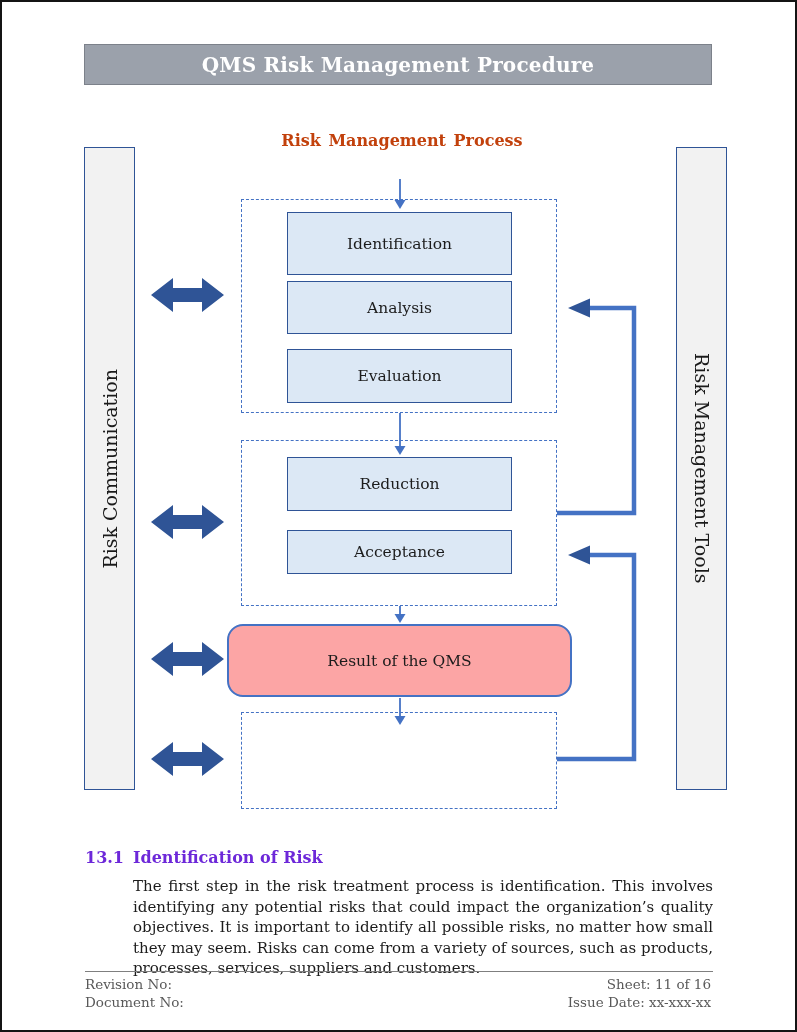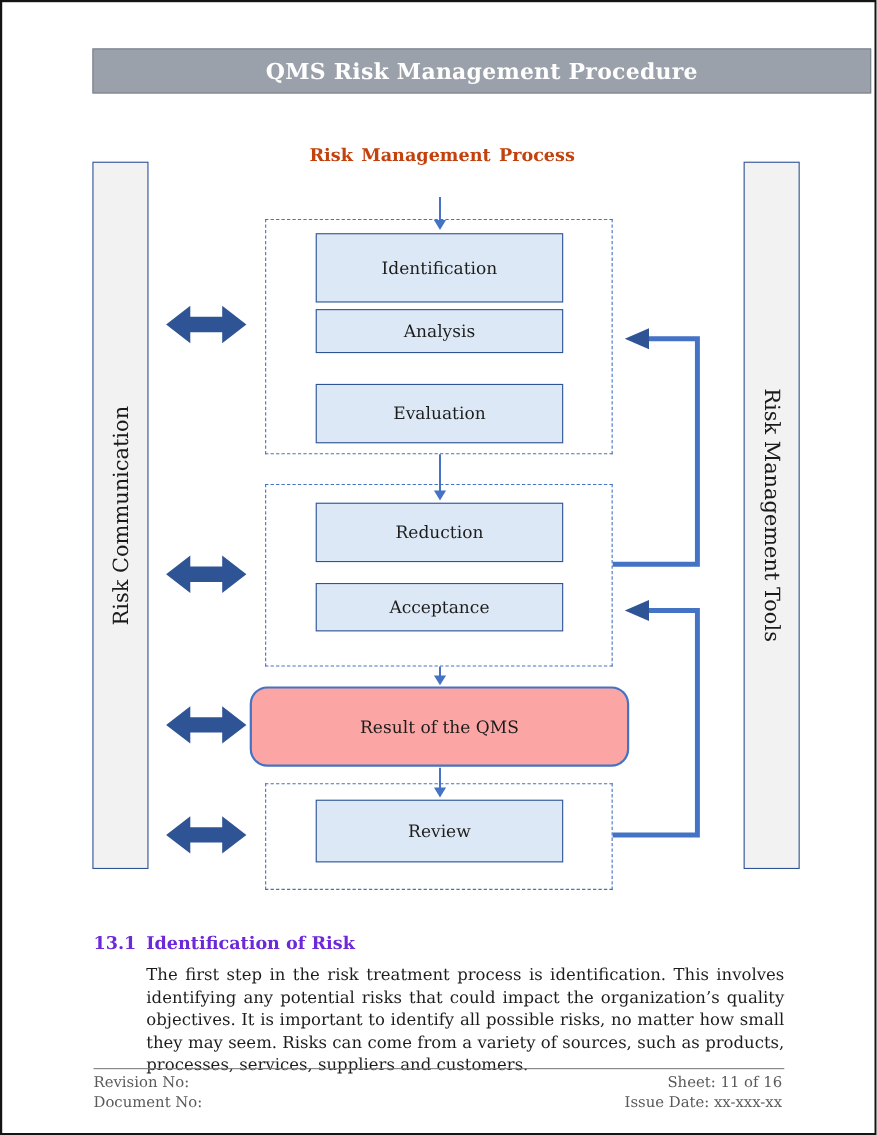--- a/index.html
+++ b/index.html
@@ -4,21 +4,21 @@
 <title>QMS Risk Management Procedure</title>
 <style>
   html,body{margin:0;padding:0;background:#ffffff;}
   .page{
     position:relative;width:797px;height:1032px;background:#fff;
     border:2px solid #141414;box-sizing:border-box;
     font-family:"DejaVu Serif","Liberation Serif",serif;
   }
   
   .header-bar{
-    position:absolute;left:82px;top:42px;width:708px;height:41px;
+    position:absolute;left:82px;top:42px;width:628px;height:41px;
     background:#9ba1ab;border:1px solid #7c818a;box-sizing:border-box;
     display:flex;align-items:center;justify-content:center;
   }
   .header-bar .header-title{color:#ffffff;font-weight:bold;font-size:20px;letter-spacing:.2px;}
   
   .diagram-title{
     position:absolute;left:248px;top:129px;width:304px;text-align:center;
     font-weight:bold;font-size:16px;color:#c2410c;word-spacing:2px;
   }
   
@@ -37,21 +37,21 @@
   #group-treatment {left:239px;top:438px;width:316px;height:166px;}
   #group-review    {left:239px;top:710px;width:316px;height:97px;}
   
   .flow-box{
     position:absolute;left:285px;width:225px;background:#dce8f5;
     border:1.5px solid #2f5496;box-sizing:border-box;
     display:flex;align-items:center;justify-content:center;
     font-size:15.5px;color:#1c1c1c;
   }
   #box-identification{top:210px;height:63px;}
-  #box-analysis{top:279px;height:40px;text-align:center;}
+  #box-analysis{top:279px;height:53px;text-align:center;}
   #box-evaluation{top:347px;height:54px;}
   #box-reduction{top:455px;height:54px;}
   #box-acceptance{top:528px;height:44px;}
   #box-review{top:725px;height:57px;}
   .result-box{
     position:absolute;left:225px;top:622px;width:345px;height:73px;
     background:#fca5a5;border:2px solid #4472c4;border-radius:16px;box-sizing:border-box;
     display:flex;align-items:center;justify-content:center;
     font-size:15.5px;color:#1c1c1c;
   }
@@ -107,23 +107,20 @@
   </div>
   <div class="flow-box" id="box-reduction">
     <span>Reduction</span>
   </div>
   <div class="flow-box" id="box-acceptance">
     <span>Acceptance</span>
   </div>
   <div class="result-box">
     <span>Result of the QMS</span>
   </div>
-  <div class="flow-box" id="box-review">
-    <span>Review</span>
-  </div>
 
   <svg class="connectors" width="797" height="1032" viewBox="0 0 797 1032">
 
     <line x1="400" y1="179" x2="400" y2="201" stroke="#4472c4" stroke-width="1.8"></line>
     <polygon points="394.5,200 405.5,200 400,209" fill="#4472c4"></polygon>
 
     <line x1="400" y1="413" x2="400" y2="447" stroke="#4472c4" stroke-width="1.8"></line>
     <polygon points="394.5,446 405.5,446 400,455" fill="#4472c4"></polygon>
 
     <line x1="400" y1="606" x2="400" y2="615" stroke="#4472c4" stroke-width="1.8"></line>

